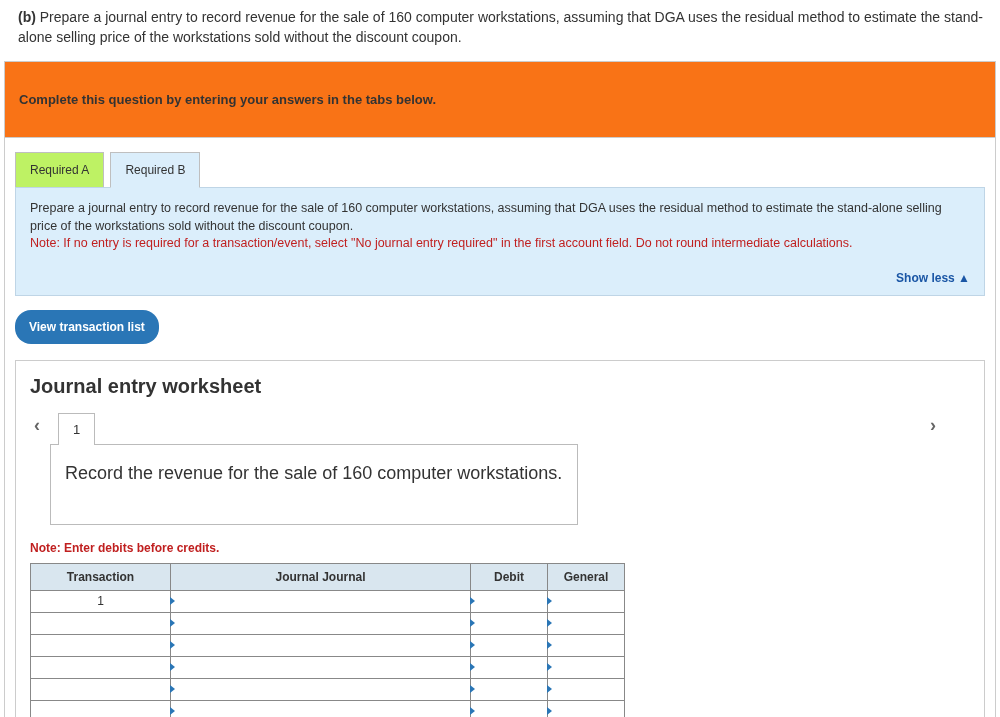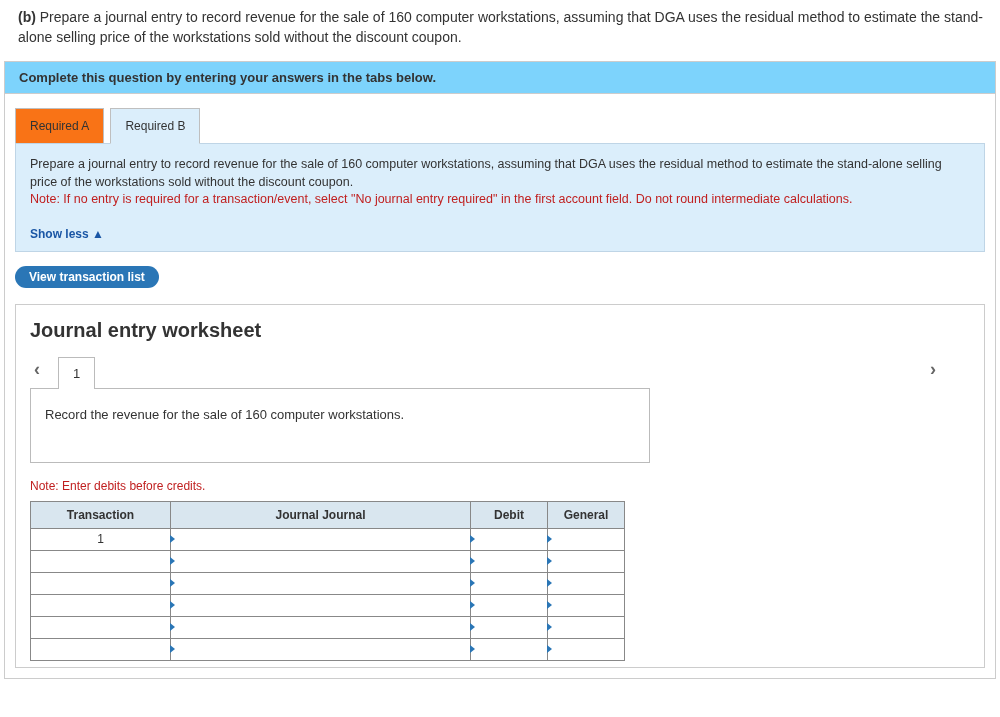--- a/index.html
+++ b/index.html
@@ -1,36 +1,36 @@
 <!DOCTYPE html>
 <html><head>
 <meta charset="utf-8">
 <style>
   * { box-sizing: border-box; margin: 0; padding: 0; }
   body { font-family: Arial, Helvetica, sans-serif; font-size: 13px; color: #333; background: #fff; width: 1000px; }
   .question-text { padding: 8px 6px 14px 6px; font-size: 14px; line-height: 1.4; margin-left: 12px; }
   .question-text b { font-weight: bold; }
   .outer-box { border: 1px solid #ccc; margin: 0 4px; padding-bottom: 10px; }
-  .instruction-bar { background: #7dd3fc; padding: 8px 14px; font-weight: bold; font-size: 13px; border-bottom: 1px solid #ccc; }
+  .instruction-bar { background: #f97316; padding: 30px 14px; font-weight: bold; font-size: 13px; border-bottom: 1px solid #ccc; }
   .tabs-row { display: flex; padding: 14px 10px 0 10px; gap: 6px; }
-  .tab { border: 1px solid #bfbfbf; background: #f97316; padding: 10px 14px; font-size: 12px; cursor: pointer; position: relative; }
+  .tab { border: 1px solid #bfbfbf; background: #bef264; padding: 10px 14px; font-size: 12px; cursor: pointer; position: relative; }
   .tab.active { border-bottom: 1px solid #dbeefb; background: #dbeefb; z-index: 2; }
   .blue-panel { background: #dbeefb; border: 1px solid #bfd5e6; margin: 0 10px; margin-top: -1px; padding: 12px 14px 10px 14px; position: relative; }
   .blue-panel .desc { font-size: 12.5px; line-height: 1.4; }
   .blue-panel .note { color: #c02020; }
-  .show-less { color: #1a56a5; font-weight: bold; font-size: 12px; margin-top: 18px; cursor: pointer; }
-  .view-btn { display: inline-block; background: #2a76b6; color: #fff; font-weight: bold; font-size: 12px; padding: 4px 14px; margin: 14px 10px 10px 10px; cursor: pointer; border-radius: 16px; }
+  .show-less { text-align: right; color: #1a56a5; font-weight: bold; font-size: 12px; margin-top: 18px; cursor: pointer; }
+  .view-btn { display: inline-block; background: #2a76b6; color: #fff; font-weight: bold; font-size: 12px; padding: 10px 14px; margin: 14px 10px 10px 10px; cursor: pointer; border-radius: 16px; }
   .worksheet-box { border: 1px solid #ccc; margin: 6px 10px 0 10px; padding: 14px 24px 6px 14px; }
   .ws-title { font-weight: bold; font-size: 20px; font-family: Verdana, Arial, sans-serif; margin-bottom: 14px; }
   .pager { display: flex; align-items: flex-end; margin-bottom: 0; }
   .pager-chevron { font-size: 18px; color: #666; padding: 0 18px 8px 4px; cursor: pointer; font-weight: bold; }
   .pager-chevron.right { margin-left: auto; padding-right: 24px; }
   .page-tab { border: 1px solid #bbb; border-bottom: none; padding: 8px 14px; font-size: 13px; background: #fff; position: relative; top: 1px; z-index: 2; }
-  .record-box { border: 1px solid #bbb; padding: 18px 14px 40px 14px; font-size: 13px; width: 620px; margin-top: 0; }
-  .credits-note { color: #c02020; font-size: 12px; margin: 16px 0 8px 0; }
+  .record-box { border: 1px solid #bbb; padding: 18px 14px 40px 14px; font-size: 18px; width: 528px; margin-top: 0; margin-left: 20px; }
+  .credits-note { color: #c02020; font-size: 12px; margin: 16px 0 8px 0; font-weight: bold; }
   .je-table { border-collapse: collapse; }
   .je-table th { background: #d9e6ef; border: 1px solid #888; font-size: 12px; font-weight: bold; padding: 6px 4px; text-align: center; }
   .je-table td { border: 1px solid #888; height: 22px; padding: 0; position: relative; }
   .col-trans { width: 140px; }
   .col-gj { width: 300px; }
   .col-dc { width: 77px; }
   .cell-input { width: 100%; height: 100%; border: none; background: transparent; font-size: 12px; padding: 2px 4px; text-align: center; }
   .cell-arrow { position: absolute; left: -1px; top: 50%; transform: translateY(-50%); width: 0; height: 0; border-top: 4px solid transparent; border-bottom: 4px solid transparent; border-left: 5px solid #2a76b6; }
   .trans-1 { text-align: center; font-size: 12px; padding-top: 3px; }
 </style>

